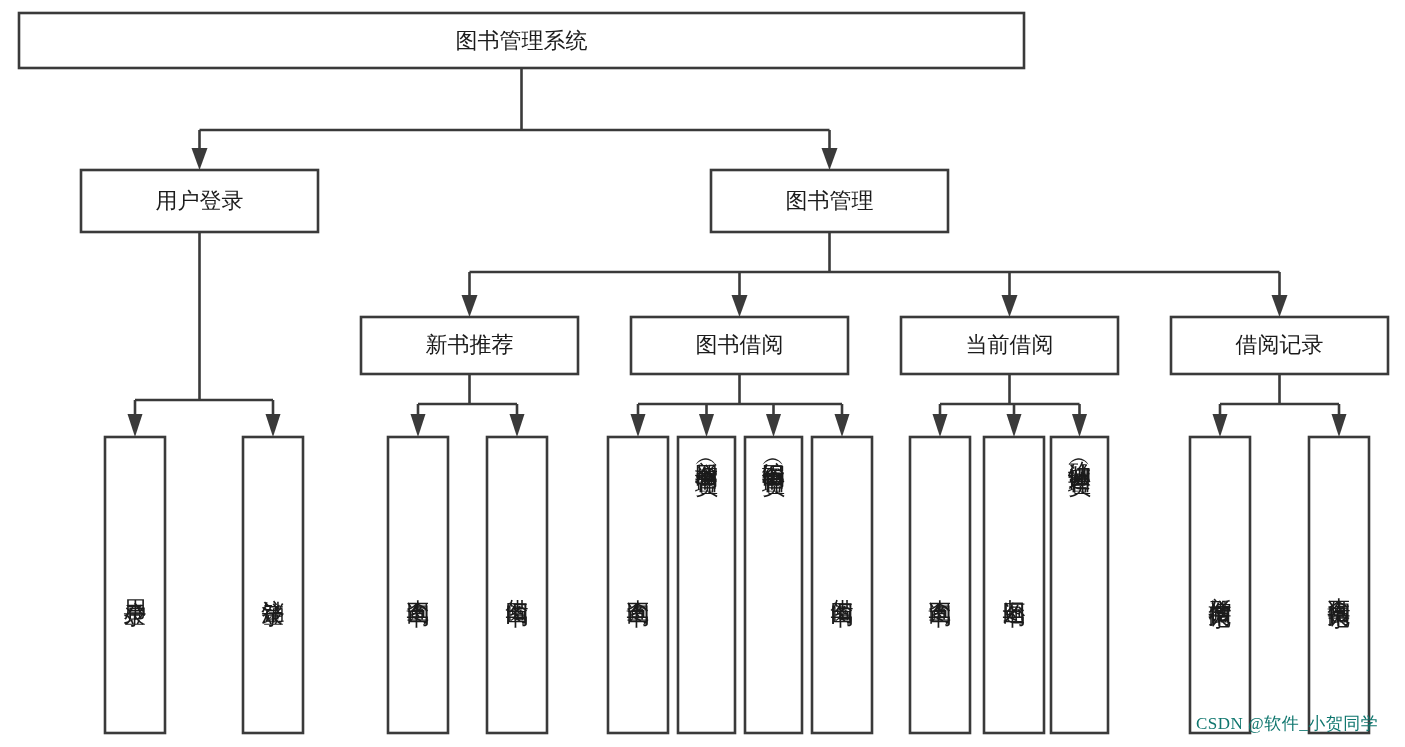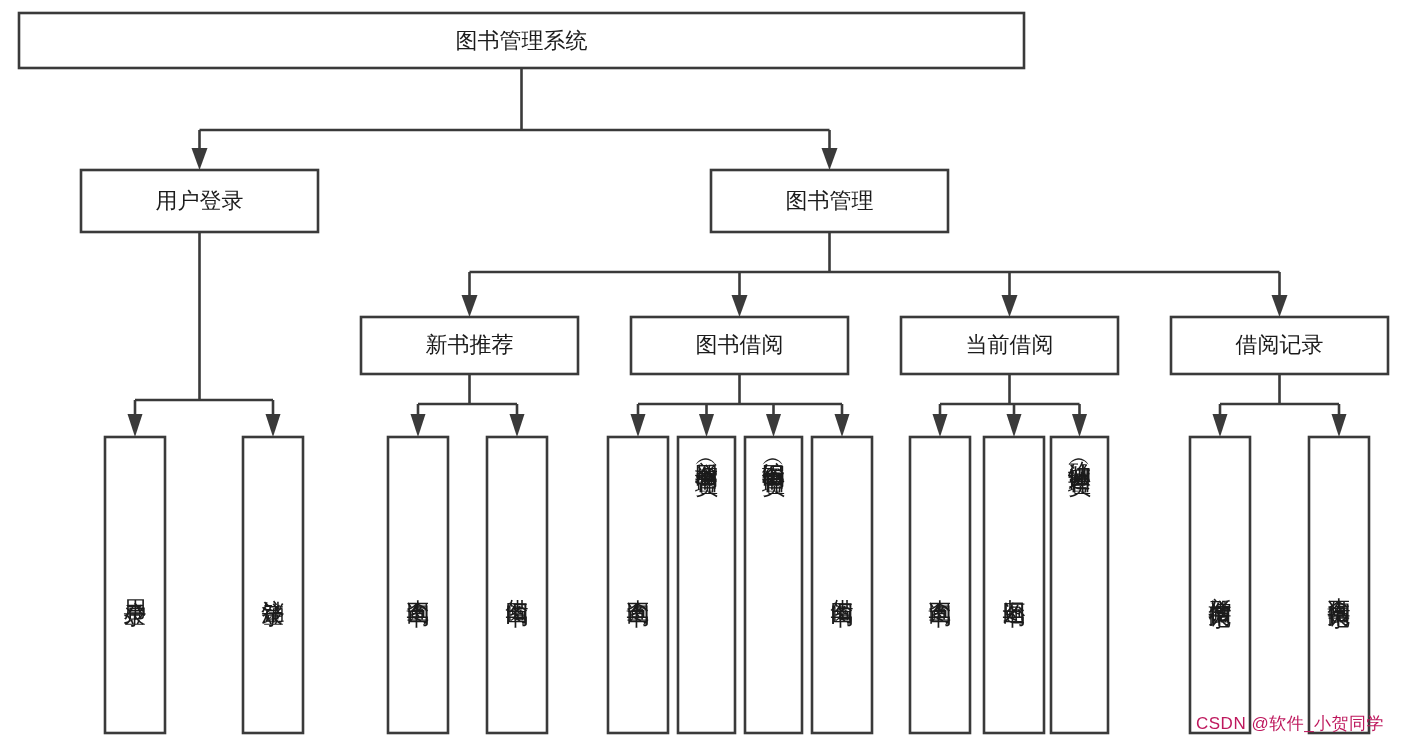--- a/index.html
+++ b/index.html
@@ -61,23 +61,23 @@
     font-size: 23px;
     line-height: 1.18;
     letter-spacing: 2px;
     color: #1b1b1b;
     white-space: nowrap;
   }
   .watermark {
     position: absolute;
     left: 1196px;
     top: 712px;
-    font-family: Liberation Sans, sans-serif;
+    font-family: Liberation Serif, serif;
     font-size: 17px;
-    color: #be185d;
+    color: #0f766e;
     white-space: nowrap;
     letter-spacing: 0.5px;
   }
 </style>
 </head>
 <body>
 
 <div id="diagram-root">
 
   <svg class="flow" viewBox="0 0 1405 747">

